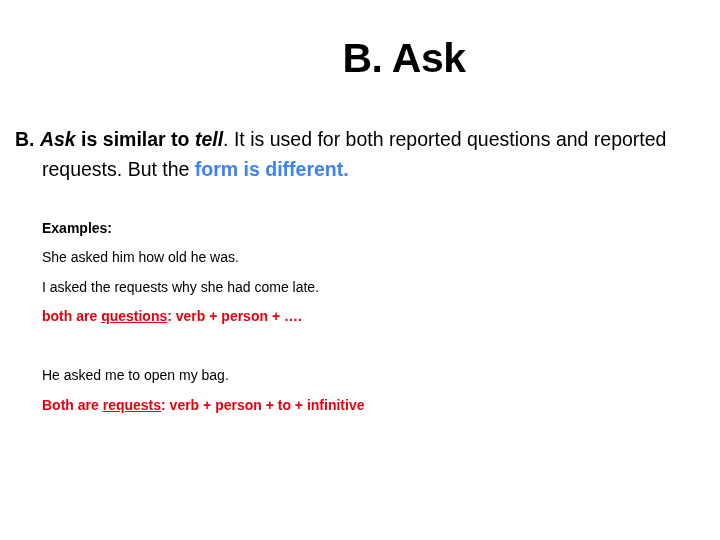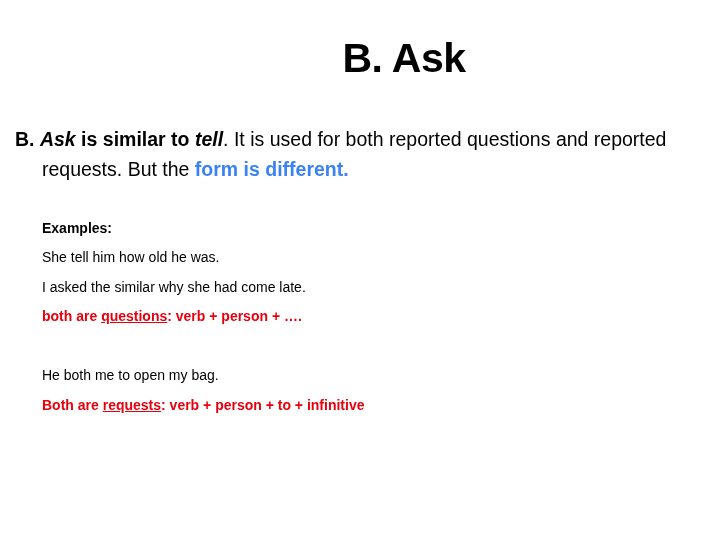--- a/index.html
+++ b/index.html
@@ -96,27 +96,27 @@
     <div class="para-hanging">
       <span class="first-line-pull">
         <span class="b">B.</span><span class="b">&nbsp;</span><span class="bi">Ask</span><span class="b"> is similar to </span><span class="bi">tell</span><span>. It is used for both reported questions and reported requests. But the </span><span class="red">form is different.</span>
       </span>
     </div>
 
     <div class="line blank"></div>
 
     <div class="line b">Examples:</div>
 
-    <div class="line">She tell him how old he was.</div>
+    <div class="line">She asked him how old he was.</div>
 
-    <div class="line">I asked the similar why she had come late.</div>
+    <div class="line">I asked the requests why she had come late.</div>
 
     <div class="line red-line"><span>both are </span><span class="u">questions</span><span>: verb + person + ….</span></div>
 
     <div class="line blank"></div>
 
-    <div class="line">He both me to open my bag.</div>
+    <div class="line">He asked me to open my bag.</div>
 
 
     <div class="line red-line"><span>Both are </span><span class="u">requests</span><span>: verb + person + to + infinitive</span></div>
 
   </div>
 </div>
 
 </body></html>

